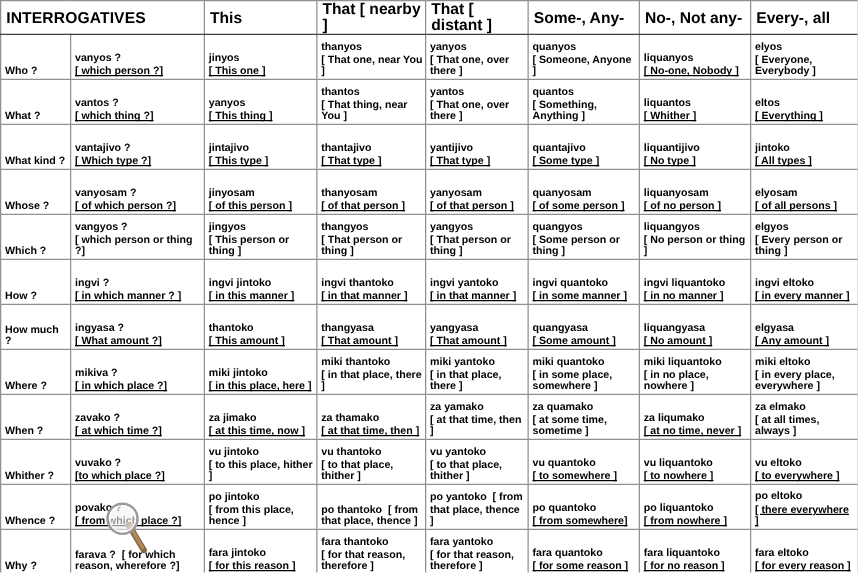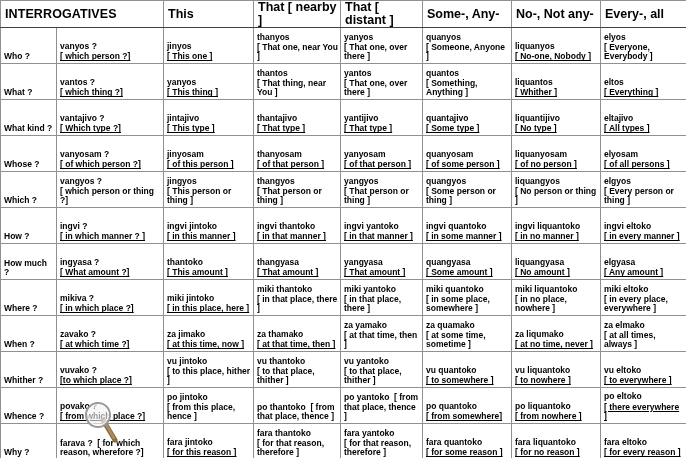--- a/index.html
+++ b/index.html
@@ -248,21 +248,21 @@
             </span>
           </td>
           <td class="cell">
             <span class="cell-inner">
               <span class="term">liquantijivo</span>
               <span class="gloss spaced">[ No type ]</span>
             </span>
           </td>
           <td class="cell">
             <span class="cell-inner">
-              <span class="term">eltajivo</span>
+              <span class="term">jintoko</span>
               <span class="gloss spaced">[ All types ]</span>
             </span>
           </td>
         </tr>
         <tr>
           <td class="rowlabel">Whose ?</td>
           <td class="cell">
             <span class="cell-inner">
               <span class="term">vanyosam ?</span>
               <span class="gloss spaced">[ of which person ?]</span>

